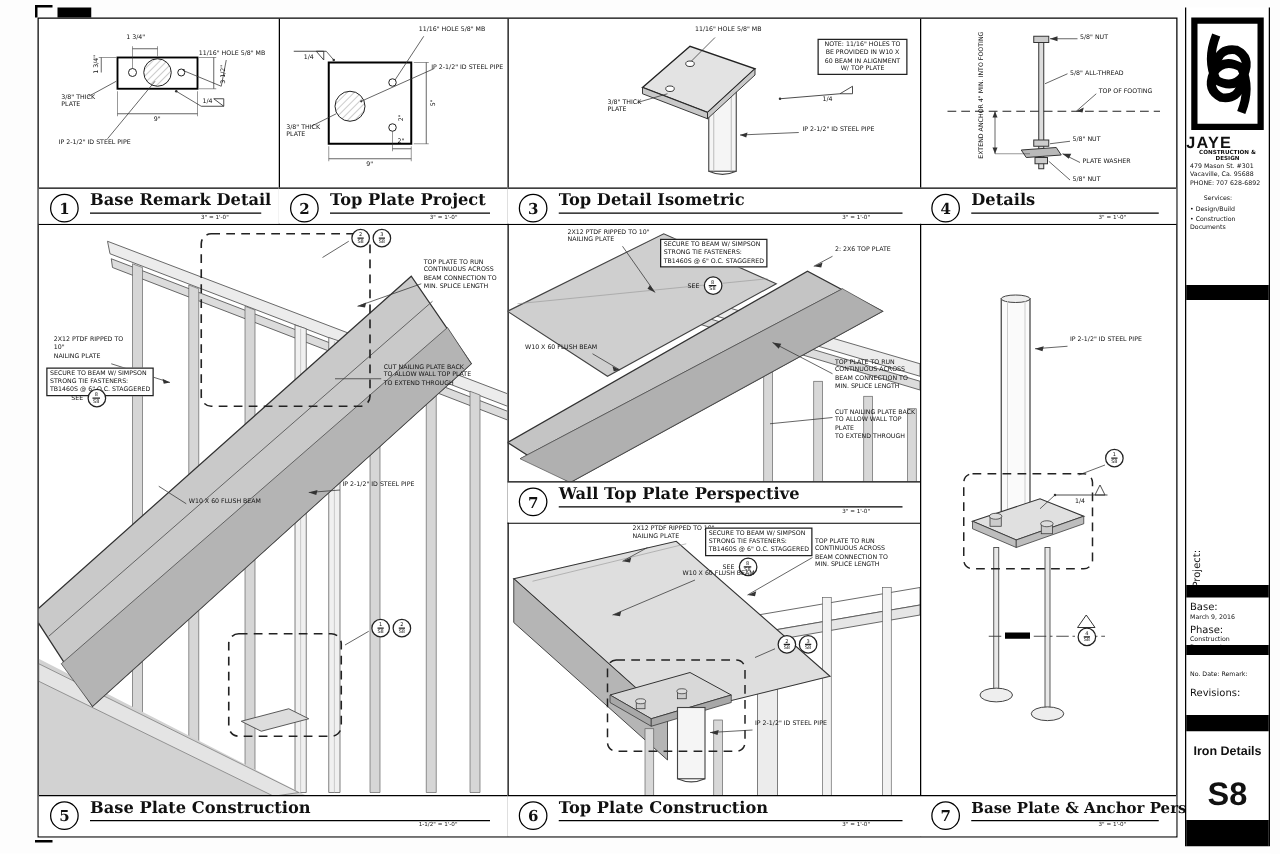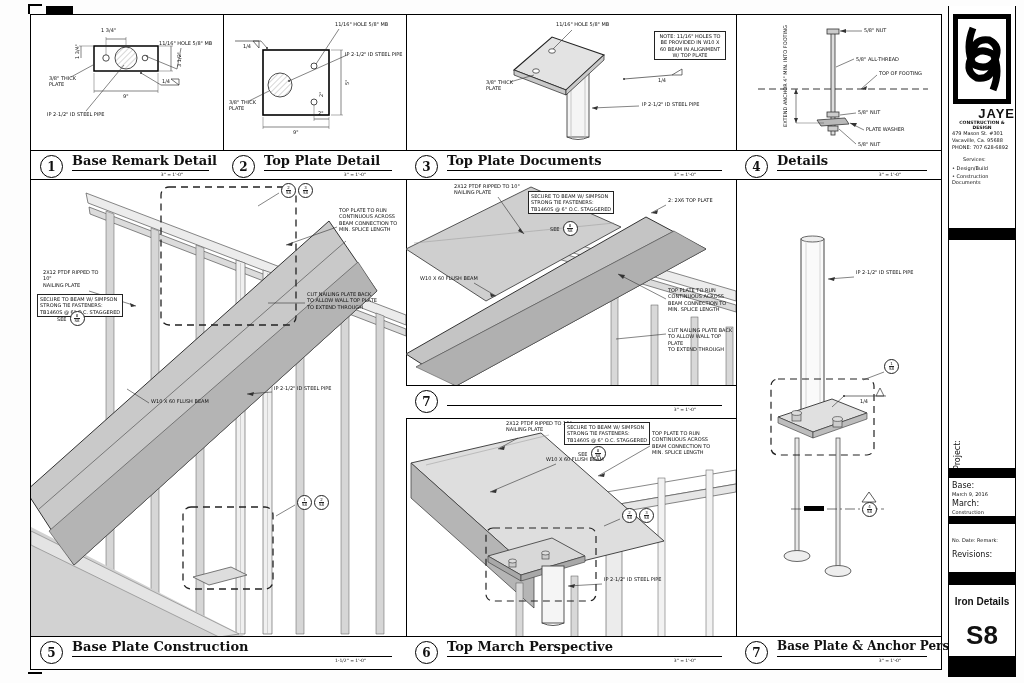--- a/index.html
+++ b/index.html
@@ -29,21 +29,21 @@
         display:flex;align-items:center;justify-content:center;
         font:bold 12px "DejaVu Serif",serif;background:#fff;}
   .ttl{position:absolute;left:41px;top:2px;font:bold 13px "DejaVu Serif",serif;white-space:nowrap;}
   .trule{position:absolute;left:41px;right:14px;top:19px;border-top:1px solid #000;}
   .tscale{position:absolute;right:40px;top:21px;font-size:4.5px;}
   
   #tblock{position:absolute;left:948px;top:6px;width:66px;height:671px;border-left:1px solid #000;border-right:1px solid #000;background:#fff;}
   .bar{position:absolute;left:0;right:0;background:#000;}
   .tb-txt{position:absolute;left:3px;right:2px;font-size:5px;line-height:1.25;white-space:pre-line;}
   .tb-h{font-size:8px;}
-  #jaye{position:absolute;left:0;right:0;text-align:right;font:bold 13px "Liberation Sans",sans-serif;letter-spacing:1px;}
+  #jaye{position:absolute;left:0;right:0;text-align:left;font:bold 13px "Liberation Sans",sans-serif;letter-spacing:1px;}
   #jayesub{position:absolute;left:0;right:0;text-align:center;font-size:4.5px;font-weight:bold;}
   #sheetTitle{position:absolute;left:0;right:0;text-align:center;font:bold 10px "Liberation Sans",sans-serif;}
   #sheetNum{position:absolute;left:0;right:0;text-align:center;font:bold 26px "Liberation Sans",sans-serif;}
   #projLabel{position:absolute;left:4px;top:464px;font-size:8px;transform:rotate(-90deg);transform-origin:left top;}
   
   #bindbar{position:absolute;left:46px;top:6px;width:27px;height:139px;background:#000;}
   .tick{position:absolute;background:#000;}
 </style>
 </head>
 <body>
@@ -150,21 +150,21 @@
       <div class="ann" style="left:122px;top:36px;">IP 2-1/2" ID STEEL PIPE</div>
       <div class="ann" style="left:6px;top:84px;">3/8" THICK
 PLATE</div>
       <div class="ann" style="left:20px;top:28px;">1/4</div>
       <div class="vt" style="left:121px;top:70px;">5"</div>
       <div class="dim" style="left:95px;top:95px;">2"</div>
       <div class="vt" style="left:95px;top:82px;">2"</div>
       <div class="dim" style="left:70px;top:114px;">9"</div>
       <div class="tbar" style="height:28px;">
         <div class="tnum">2</div>
-        <div class="ttl">Top Plate Detail</div>
+        <div class="ttl">Top Plate Project</div>
         <div class="trule"></div>
         <div class="tscale">3" = 1'-0"</div>
       </div>
     </div>
 
     <div class="panel" style="left:375px;top:0;width:330px;height:164px;">
       <svg width="330" height="136" viewBox="0 0 330 136">
 
         <rect x="161" y="58" width="22" height="64" fill="#f5f5f5" stroke="#444" stroke-width="0.9"></rect>
         <line x1="165" y1="60" x2="165" y2="122" stroke="#bbb" stroke-width="0.8"></line>
@@ -189,21 +189,21 @@
       <div class="ann bx ctr" style="left:248px;top:16px;width:66px;">NOTE: 11/16" HOLES TO
 BE PROVIDED IN W10 X
 60 BEAM IN ALIGNMENT
 W/ TOP PLATE</div>
       <div class="ann" style="left:80px;top:64px;">3/8" THICK
 PLATE</div>
       <div class="ann" style="left:252px;top:62px;">1/4</div>
       <div class="ann" style="left:236px;top:86px;">IP 2-1/2" ID STEEL PIPE</div>
       <div class="tbar" style="height:28px;">
         <div class="tnum">3</div>
-        <div class="ttl">Top Plate Documents</div>
+        <div class="ttl">Top Detail Isometric</div>
         <div class="trule"></div>
         <div class="tscale">3" = 1'-0"</div>
       </div>
     </div>
 
     <div class="panel" style="left:705px;top:0;width:205px;height:164px;">
       <svg width="205" height="136" viewBox="0 0 205 136">
 
         <rect x="95" y="18" width="4" height="102" fill="#ddd" stroke="#333" stroke-width="0.8"></rect>
         <rect x="91" y="14" width="12" height="5" fill="#ccc" stroke="#333" stroke-width="0.8"></rect>
@@ -373,20 +373,21 @@
       <div class="ann" style="left:14px;top:96px;">W10 X 60  FLUSH BEAM</div>
       <div class="ann" style="left:262px;top:108px;">TOP PLATE TO RUN
 CONTINUOUS ACROSS
 BEAM CONNECTION TO
 MIN. SPLICE LENGTH</div>
       <div class="ann" style="left:262px;top:148px;">CUT NAILING PLATE BACK
 TO ALLOW WALL TOP PLATE
 TO EXTEND THROUGH</div>
       <div class="tbar" style="height:32px;">
         <div class="tnum">7</div>
+        <div class="ttl">Wall Top Plate Perspective</div>
         <div class="trule"></div>
         <div class="tscale">3" = 1'-0"</div>
       </div>
     </div>
 
     <div class="panel" style="left:375px;top:403px;width:330px;height:251px;">
       <svg width="330" height="219" viewBox="0 0 330 219">
 
         <polygon points="165,80 330,52 330,66 167,94" fill="#fff" stroke="#555" stroke-width="0.7"></polygon>
         <polygon points="167,94 330,66 330,74 168,102" fill="#e6e6e6" stroke="#555" stroke-width="0.7"></polygon>
@@ -445,21 +446,21 @@
           <span>2</span>
           <span class="bot">S8</span>
         </div>
       <div class="refc" style="left:233px;top:90px;">
           <span>3</span>
           <span class="bot">S8</span>
         </div>
       <div class="ann" style="left:198px;top:158px;">IP 2-1/2" ID STEEL PIPE</div>
       <div class="tbar" style="height:32px;">
         <div class="tnum">6</div>
-        <div class="ttl">Top March Perspective</div>
+        <div class="ttl">Top Plate Construction</div>
         <div class="trule"></div>
         <div class="tscale">3" = 1'-0"</div>
       </div>
     </div>
 
     <div class="panel" style="left:705px;top:164px;width:205px;height:490px;">
       <svg width="205" height="458" viewBox="0 0 205 458">
 
         <rect x="65" y="60" width="23" height="175" fill="#fafafa" stroke="#444" stroke-width="1"></rect>
         <ellipse cx="76.5" cy="60" rx="11.5" ry="3" fill="#eee" stroke="#444" stroke-width="0.8"></ellipse>
@@ -527,21 +528,21 @@
     <div class="tb-txt" style="top:138px;">PHONE: 707 628-6892</div>
     <div class="tb-txt" style="top:150px;left:14px;">Services:</div>
     <div class="tb-txt" style="top:159px;">• Design/Build</div>
     <div class="tb-txt" style="top:167px;">• Construction
 Documents</div>
     <div class="bar" style="top:222px;height:12px;"></div>
     <div id="projLabel">Project:</div>
     <div class="bar" style="top:462px;height:10px;"></div>
     <div class="tb-txt tb-h" style="top:475px;">Base:</div>
     <div class="tb-txt" style="top:485px;">March 9, 2016</div>
-    <div class="tb-txt tb-h" style="top:493px;">March:</div>
+    <div class="tb-txt tb-h" style="top:493px;">Phase:</div>
     <div class="tb-txt" style="top:503px;">Construction Documents</div>
     <div class="bar" style="top:510px;height:8px;"></div>
     <div class="tb-txt tb-h" style="top:544px;">Revisions:</div>
     <div class="tb-txt" style="top:531px;">No.    Date:     Remark:</div>
     <div class="bar" style="top:566px;height:13px;"></div>
     <div id="sheetTitle" style="top:590px;">Iron Details</div>
     <div id="sheetNum" style="top:614px;">S8</div>
     <div class="bar" style="top:650px;height:21px;"></div>
   </div>
 

